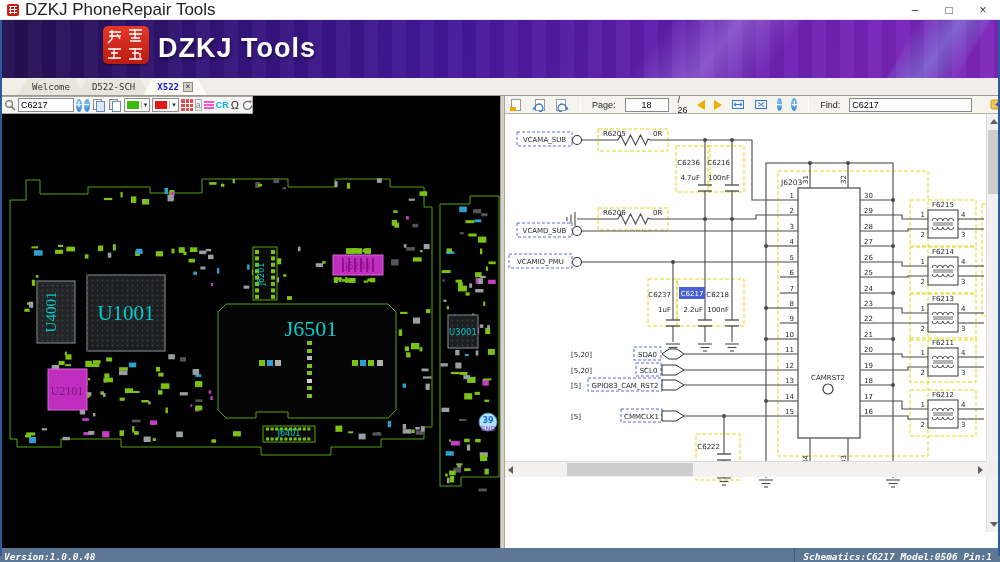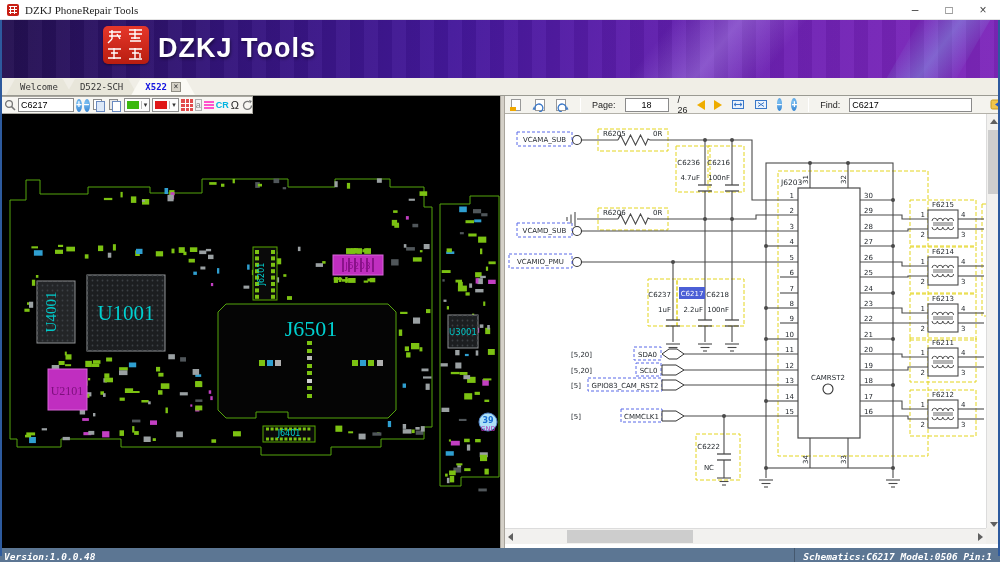--- a/index.html
+++ b/index.html
@@ -5,40 +5,40 @@
   * { margin:0; padding:0; box-sizing:border-box; }
   body { width:1000px; height:562px; font-family:"Liberation Sans", sans-serif; background:#fff; overflow:hidden; }
   .window { position:relative; width:1000px; height:562px; background:#fff; }
 
   
   .titlebar { position:relative; height:20px; background:#ffffff; border-bottom:1px solid #e3e3e3; display:flex; align-items:center; }
   .app-icon { width:12px; height:12px; margin:0 6px 0 7px; background:#c81f14; border-radius:2px; position:relative; }
   .app-icon::before, .app-icon::after { content:""; position:absolute; background:#fff; }
   .app-icon::before { left:2px; top:2px; width:8px; height:1px; box-shadow:0 3px 0 #fff, 0 6px 0 #fff; }
   .app-icon::after { left:3px; top:2px; width:1px; height:8px; box-shadow:4px 0 0 #fff; }
-  .win-title { font-size:11px; color:#222;font-family:Liberation Serif, serif; }
+  .win-title { font-size:17px; color:#222; }
   .win-controls { position:absolute; right:0; top:0; height:20px; display:flex; }
   .win-btn { width:34px; height:20px; display:flex; align-items:center; justify-content:center; font-size:12px; color:#444; cursor:default; }
 
   
   .banner { position:relative; height:58px; overflow:hidden;
     background:linear-gradient(100deg,#23104f 0%, #33147a 22%, #44189b 45%, #5b1daa 62%, #6f22b4 78%, #7e27bb 100%); }
   .banner .bands { position:absolute; inset:0;
     background:repeating-linear-gradient(90deg, rgba(255,255,255,0.03) 0 14px, rgba(0,0,0,0.05) 14px 28px); }
   .streak1 { position:absolute; left:640px; top:-18px; width:150px; height:100px; transform:skewX(-32deg);
     background:linear-gradient(100deg, rgba(255,255,255,0) 10%, rgba(200,180,255,0.35) 50%, rgba(255,255,255,0) 90%); }
   .streak2 { position:absolute; left:900px; top:-10px; width:70px; height:90px; transform:skewX(-30deg);
     background:linear-gradient(100deg, rgba(140,230,255,0) 0%, rgba(140,230,255,0.30) 50%, rgba(140,230,255,0) 100%); }
   .logo-box { position:absolute; left:103px; top:6px; width:46px; height:38px; border-radius:5px;
     background:linear-gradient(180deg,#e6372a,#b81d10); box-shadow:0 1px 2px rgba(0,0,0,0.4); }
   .brand { position:absolute; left:158px; top:50%; transform:translateY(-52%); color:#fff; font-size:27px; font-weight:bold; letter-spacing:1px; text-shadow:1px 2px 3px rgba(0,0,0,0.45); }
   .tagline { position:absolute; left:530px; top:50%; transform:translateY(-50%); color:#f2eef8; font-size:17px; font-weight:bold; letter-spacing:0.5px; text-shadow:1px 1px 2px rgba(0,0,0,0.4); }
 
   
-  .tabbar { position:relative; height:18px; background:#f0eee6; border-bottom:1px solid #9a9a92; display:flex; align-items:flex-end; padding-left:6px; }
+  .tabbar { position:relative; height:18px; background:#f0eee6; border-bottom:1px solid #9a9a92; display:flex; align-items:flex-end; padding-left:18px; }
   .tab { position:relative; height:16px; margin-right:-6px; padding:0 14px; display:flex; align-items:center; gap:4px;
     font-family:"DejaVu Sans Mono", monospace; font-size:9px; color:#333;
     background:#e8e6da; clip-path:polygon(9px 0, calc(100% - 9px) 0, 100% 100%, 0 100%);
     filter:drop-shadow(0 0 0.6px #888); }
   .tab.active { background:#fbfaf4; color:#1414e0; font-weight:bold; z-index:2; }
   .tab-close { width:10px; height:10px; background:#d6d3c8; border:1px solid #8f8d83; font-size:8px; line-height:8px; text-align:center; color:#333; font-weight:normal; }
 
   
   .main { position:relative; height:452px; display:flex; }
   .left-pane { position:relative; width:500px; height:452px; background:#000; }
@@ -65,21 +65,21 @@
   .cr-icon { font-size:9px; font-weight:bold; color:#00b4e0; }
   .ohm-icon { font-size:11px; color:#222; }
   .tri { width:0; height:0; }
   .tri.left  { border-top:5px solid transparent; border-bottom:5px solid transparent; border-right:8px solid #eead00; }
   .tri.right { border-top:5px solid transparent; border-bottom:5px solid transparent; border-left:8px solid #eead00; }
   .font-tool { font-size:10px; font-weight:bold; color:#e85abf; }
   .font-tool sup { font-size:7px; }
 
   
   .pcb-svg { position:absolute; left:0; top:18px; width:500px; height:434px; }
-  .sch-view { position:relative; width:495px; height:430px; background:#c4b5fd; }
+  .sch-view { position:relative; width:495px; height:363px; background:#c4b5fd; }
   .sch-svg { position:absolute; left:0; top:0; width:481px; height:418px; }
   .vscroll { position:absolute; right:0; top:0; width:14px; height:418px; background:#f2f1ef; border-left:1px solid #dcdcdc; }
   .hscroll { position:absolute; left:0; bottom:0; width:481px; height:16px; background:#f2f1ef; border-top:1px solid #dcdcdc; }
   .corner  { position:absolute; right:0; bottom:0; width:14px; height:16px; background:#f0efec; }
   .vthumb { position:absolute; left:1px; top:16px; width:11px; height:64px; background:#cdcdcd; }
   .hthumb { position:absolute; top:1px; left:62px; width:126px; height:13px; background:#cdcdcd; }
   .arr { position:absolute; width:0; height:0; }
   .arr.up    { left:3px; top:5px;    border-left:4px solid transparent; border-right:4px solid transparent; border-bottom:5px solid #606060; }
   .arr.down  { left:3px; bottom:5px; border-left:4px solid transparent; border-right:4px solid transparent; border-top:5px solid #606060; }
   .arr.lft   { top:4px; left:3px;    border-top:4px solid transparent; border-bottom:4px solid transparent; border-right:5px solid #606060; }

